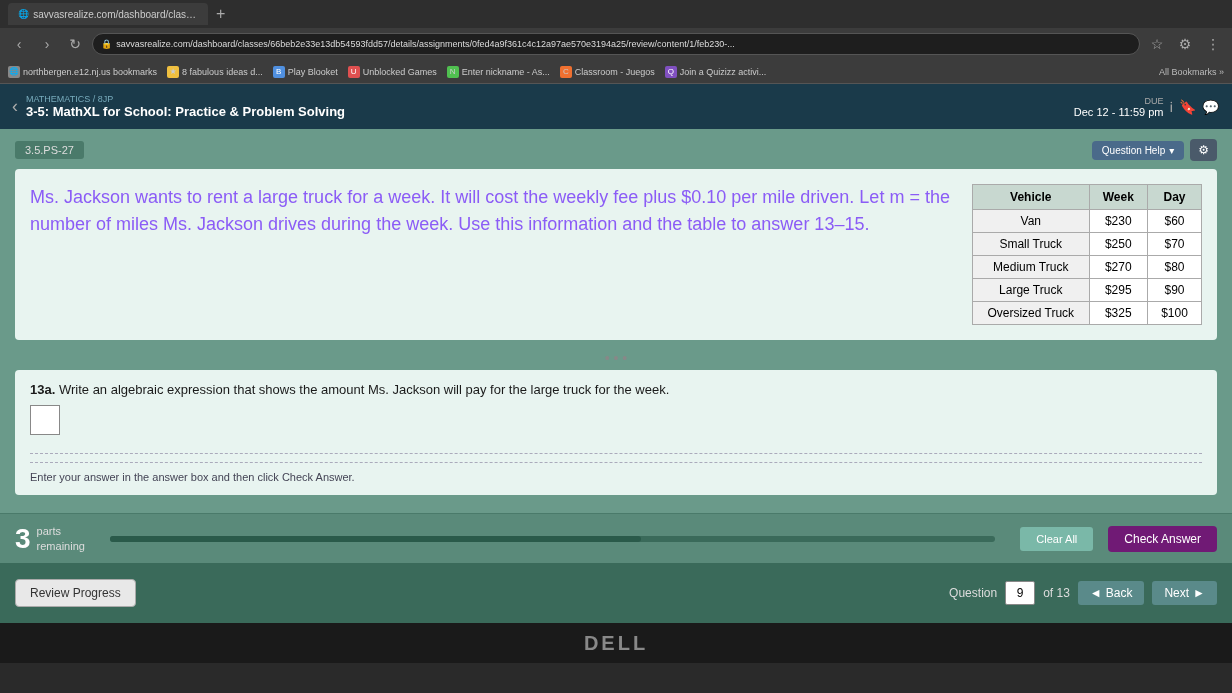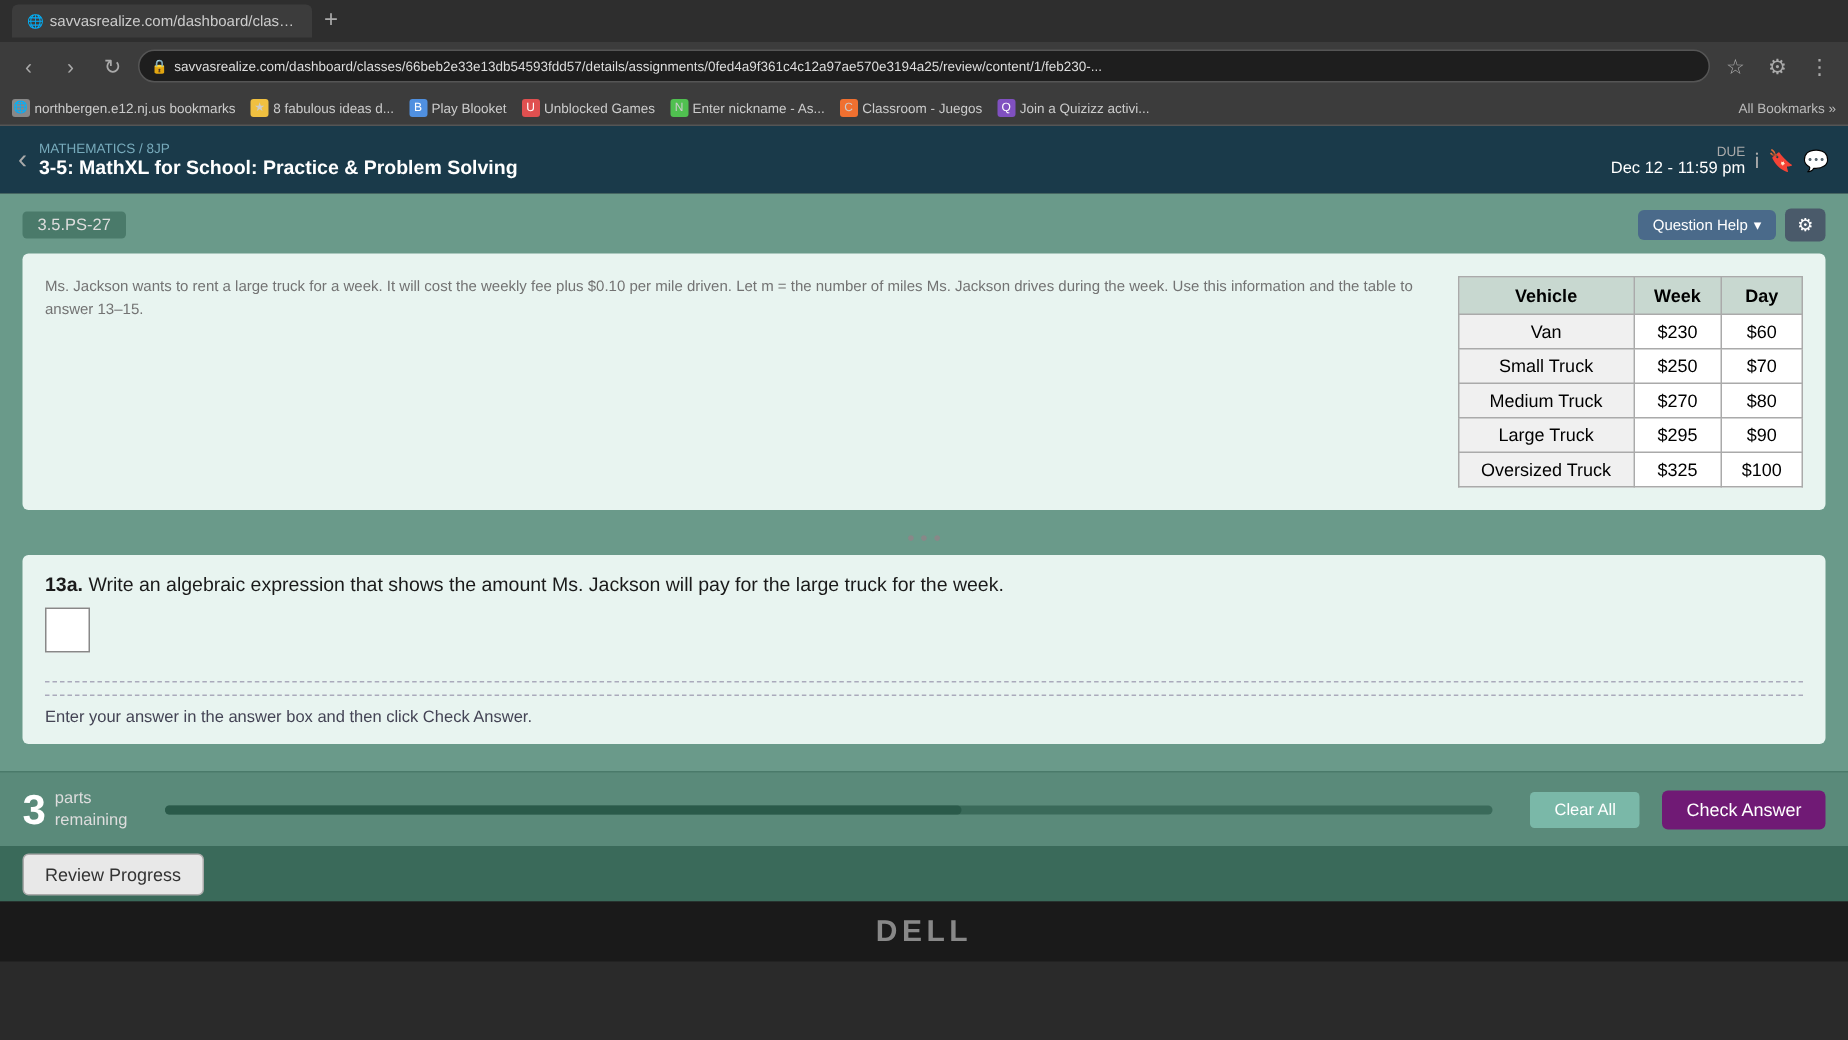--- a/index.html
+++ b/index.html
@@ -190,22 +190,22 @@
     .problem-card {
       background: #e8f4f0;
       border-radius: 4px;
       padding: 15px;
       margin-bottom: 10px;
       display: flex;
       gap: 15px;
     }
     .problem-text {
       flex: 1;
-      font-size: 10px;
-      color: #737373;
+      font-size: 18px;
+      color: #8b5cf6;
       line-height: 1.5;
     }
 
     
     .vehicle-table {
       border-collapse: collapse;
       font-size: 12px;
       min-width: 230px;
     }
     .vehicle-table th {
@@ -306,21 +306,21 @@
       padding: 6px 16px;
       border-radius: 4px;
       font-size: 12px;
       cursor: pointer;
       margin-left: auto;
     }
 
     
     .footer-bar {
       background: #3a6a5a;
-      height: 37px;
+      height: 60px;
       display: flex;
       align-items: center;
       padding: 0 15px;
       gap: 10px;
     }
     .review-progress-btn {
       background: #e8e8e8;
       color: #333;
       border: 1px solid #aaa;
       padding: 6px 14px;
@@ -552,17 +552,30 @@
   </button>
   <button class="check-answer-btn">
     <span>Check Answer</span>
   </button>
 </div>
 
 <div class="footer-bar">
   <button class="review-progress-btn">
     <span>Review Progress</span>
   </button>
+  <div class="question-nav">
+    <span>Question</span>
+    <input type="text" class="question-input" value="9" style="">
+    <span>of 13</span>
+    <button class="nav-back-btn">
+      <span>◄</span>
+      <span>Back</span>
+    </button>
+    <button class="nav-next-btn">
+      <span>Next</span>
+      <span>►</span>
+    </button>
+  </div>
 </div>
 
 <div class="dell-logo-bar">
   <span class="dell-logo">DELL</span>
 </div>
 
 </body></html>

